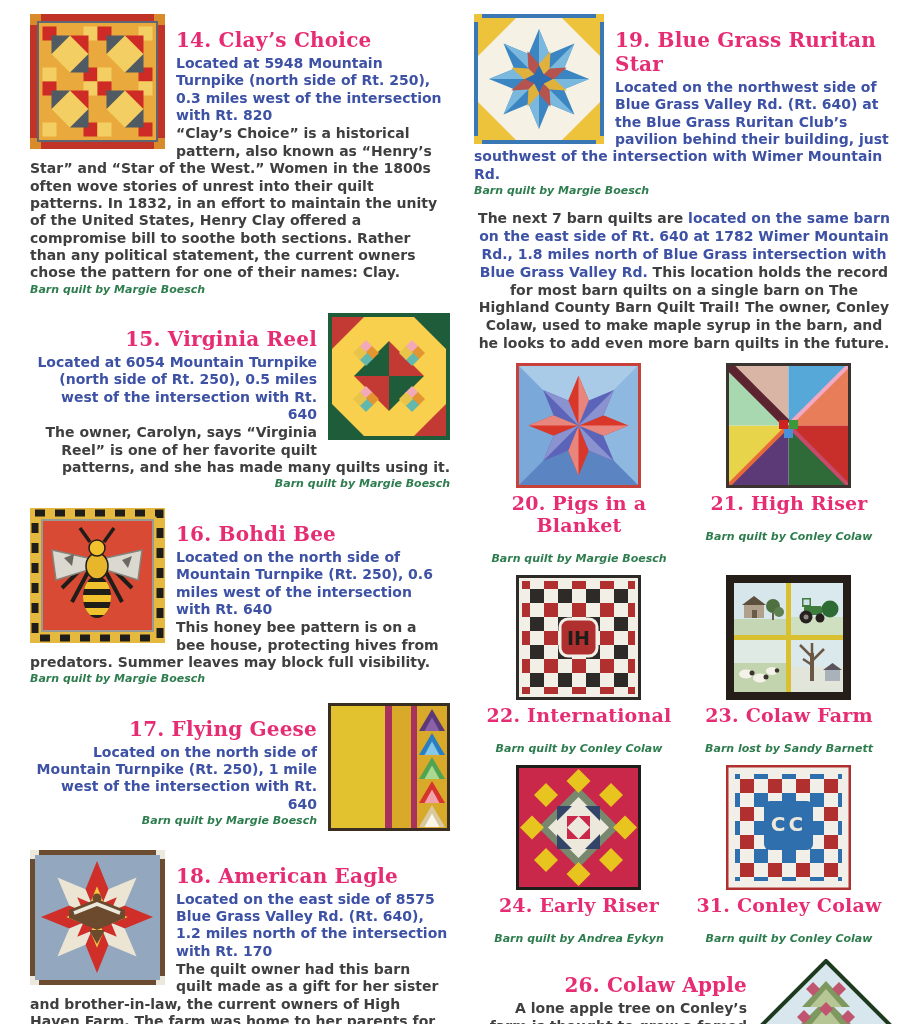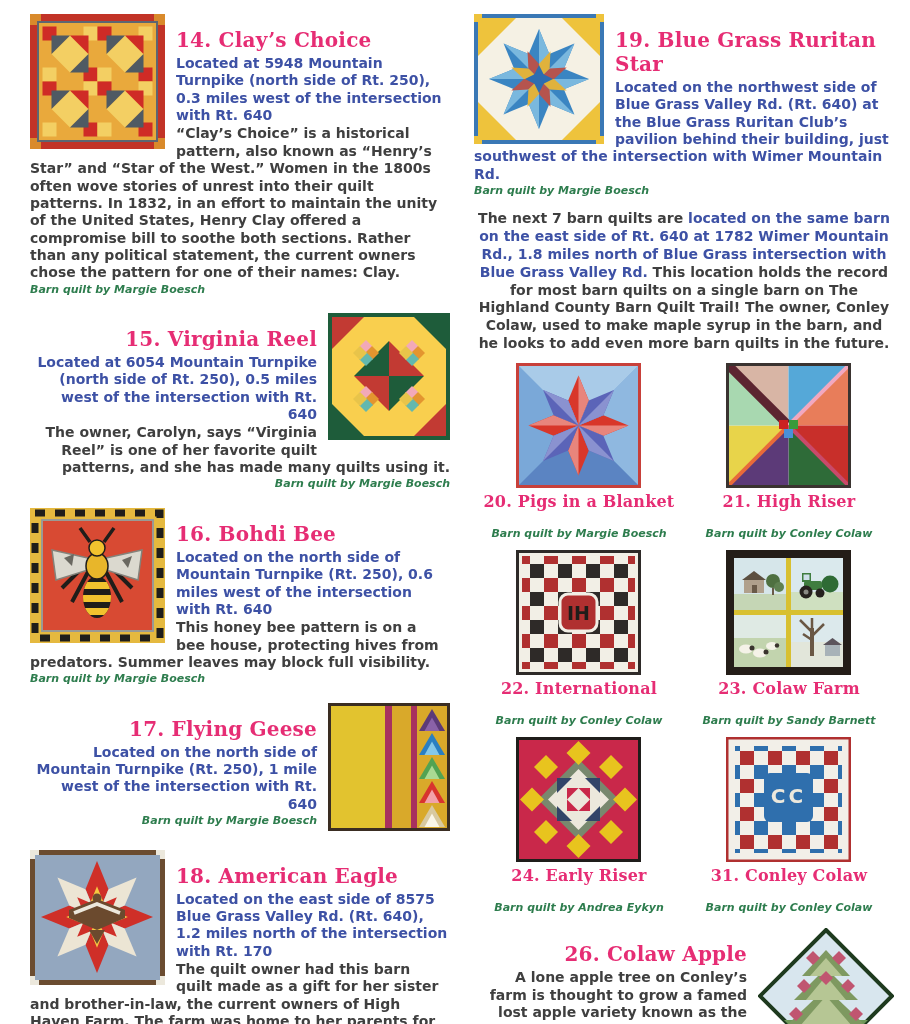--- a/index.html
+++ b/index.html
@@ -27,21 +27,21 @@
   .body { font-weight: 600; font-size: 14px; line-height: 1.24; margin-top: 1px; }
   .credit { color: #2e7d4e; font-style: italic; font-weight: 600; font-size: 11px; line-height: 1.3; margin-top: 1px; }
   .align-r { text-align: right; }
 
   .intro { text-align: center; font-weight: 600; font-size: 14px; line-height: 1.27; margin: 2px 0 10px 0; }
   .intro .blue { color: #3d51a5; font-weight: bold; }
 
   .grid { display: flex; flex-wrap: wrap; justify-content: space-around; }
   .cell { width: 47%; text-align: center; margin-bottom: 9px; }
   .cell .quilt { margin: 0 auto; }
-  .cell .title { font-size: 16px; margin: 4px 0 0 0; }
+  .cell .title { font-size: 19px; margin: 4px 0 0 0; }
   .cell .credit { margin-top: 16px; }
 </style>
 </head>
 <body>
 
 <div class="page">
 
   <div class="col">
 
     <div class="sec">
@@ -64,21 +64,21 @@
           <rect x="124" width="11" height="11" fill="#d98a2b"></rect>
         <rect y="124" width="11" height="11" fill="#d98a2b"></rect>
           <rect x="124" y="124" width="11" height="11" fill="#d98a2b"></rect>
         <rect x="8" y="8" width="119" height="119" fill="#e9a93c" stroke="#5d6672" stroke-width="2"></rect>
         <use href="#t14" x="12.5" y="12.5"></use>
           <use href="#t14" x="67.5" y="12.5"></use>
         <use href="#t14" x="12.5" y="67.5"></use>
           <use href="#t14" x="67.5" y="67.5"></use>
       </svg>
       <div class="title">14. Clay’s Choice</div>
-      <div class="loc">Located at 5948 Mountain Turnpike (north side of Rt. 250), 0.3 miles west of the intersection with Rt. 640</div>
+      <div class="loc">Located at 5948 Mountain Turnpike (north side of Rt. 250), 0.3 miles west of the intersection with Rt. 820</div>
       <div class="body">“Clay’s Choice” is a historical pattern, also known as “Henry’s Star” and “Star of the West.”  Women in the 1800s often wove stories of unrest into their quilt patterns. In 1832, in an effort to maintain the unity of the United States, Henry Clay offered a compromise bill to soothe both sections. Rather than any political statement, the current owners chose the pattern for one of their names: Clay.</div>
       <div class="credit">Barn quilt by Margie Boesch</div>
     </div>
 
     <div class="sec align-r">
       <svg class="quilt img-right" width="122" height="127" viewBox="0 0 122 127">
         <defs>
           <g id="vr15">
             <polygon points="0,-13 7,-6 0,1 -7,-6" fill="#f2a9b8"></polygon>
             <polygon points="13,0 6,7 -1,0 6,-7" fill="#e3952f"></polygon>
@@ -353,21 +353,21 @@
           <ellipse cx="46" cy="96" rx="6" ry="4" fill="#f4f2e8"></ellipse>
             <circle cx="51" cy="95.5" r="2.2" fill="#3a332e"></circle>
           <rect x="65" y="65" width="52" height="52" fill="#dce9ec"></rect>
           <rect x="65" y="92" width="52" height="25" fill="#e2e6da"></rect>
           <rect x="84" y="78" width="4" height="28" fill="#6a5744"></rect>
           <path d="M86,82 L74,70 M86,86 L98,74 M86,78 L86,68 M86,90 L77,84" stroke="#6a5744" stroke-width="2.5" fill="none"></path>
           <polygon points="97,95 106.5,88 116,95" fill="#5c545c"></polygon>
           <rect x="99" y="95" width="15" height="11" fill="#a8b2b8"></rect>
         </svg>
         <div class="title">23. Colaw Farm</div>
-        <div class="credit">Barn quilt by Sandy Barnett</div>
+        <div class="credit">Barn lost by Sandy Barnett</div>
       </div>
 
       <div class="cell">
         <svg class="quilt" width="125" height="125" viewBox="0 0 125 125">
           <rect width="125" height="125" fill="#1f1d1a"></rect>
           <rect x="3" y="3" width="119" height="119" fill="#c9284a"></rect>
           <polygon points="62.5,22 103,62.5 62.5,103 22,62.5" fill="#78886e"></polygon>
           <rect x="41" y="41" width="43" height="43" fill="#ece8dc"></rect>
           <polygon points="62.5,32 93,62.5 62.5,93 32,62.5" fill="#ece8dc"></polygon>
           <polygon points="41,41 56,41 41,56" fill="#324468"></polygon>

